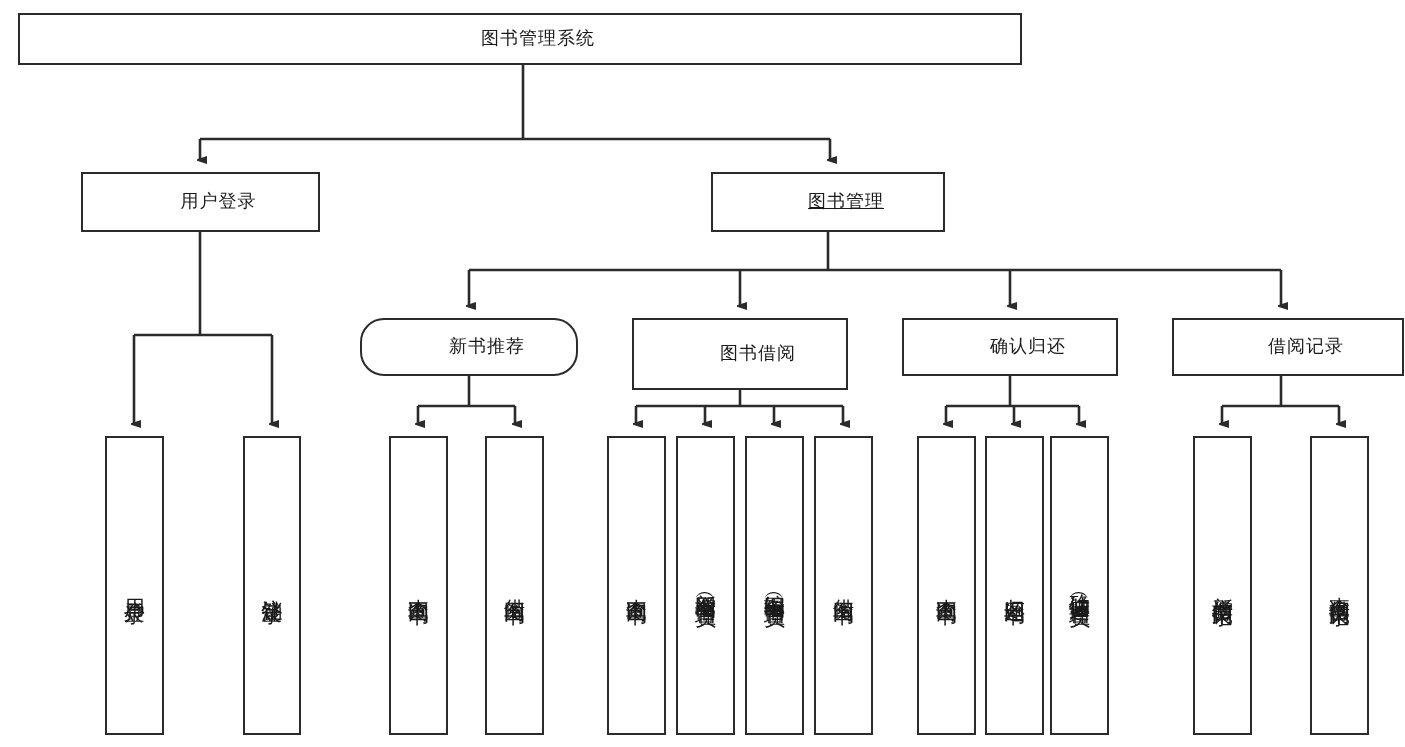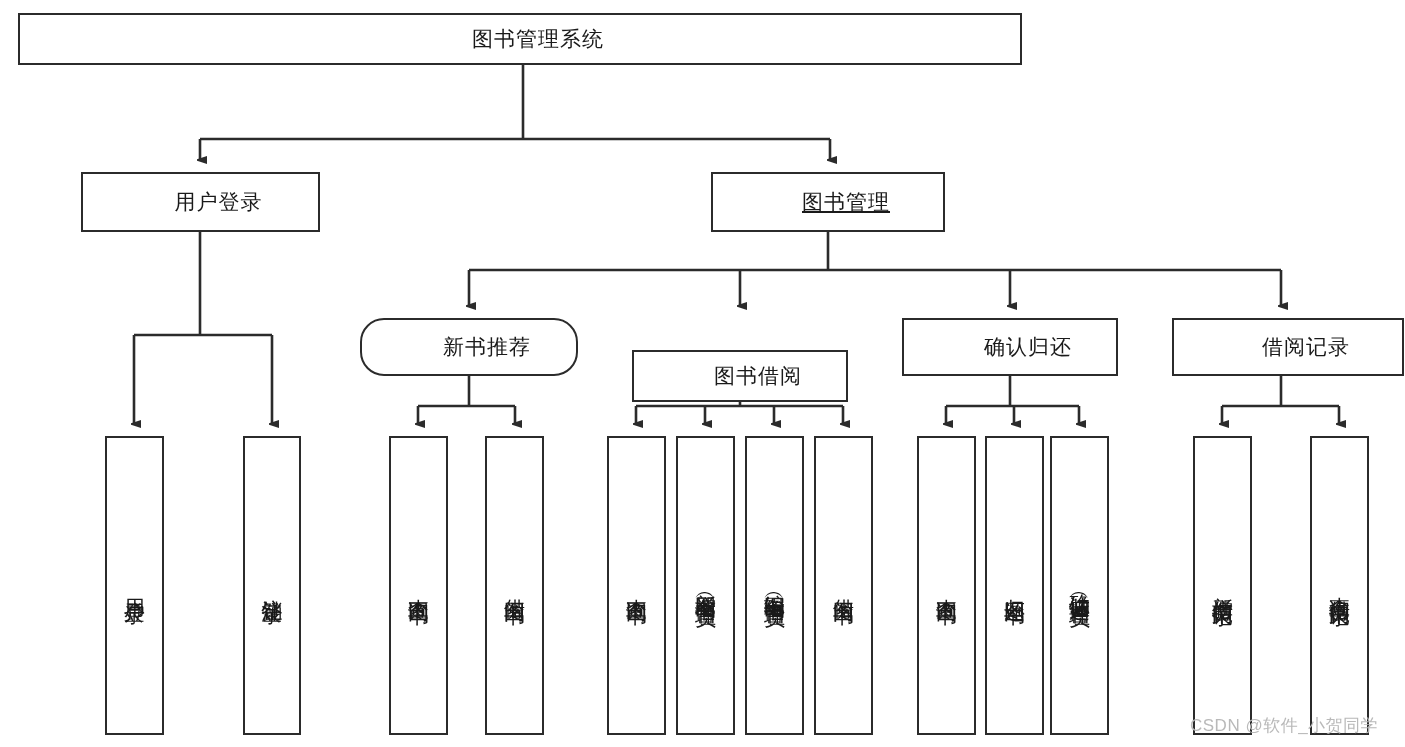--- a/index.html
+++ b/index.html
@@ -21,21 +21,21 @@
     position: absolute;
     box-sizing: border-box;
     border: 2px solid #2b2b2b;
     background: #ffffff;
     display: flex;
     align-items: center;
     justify-content: center;
     color: #1a1a1a;
   }
   .node.horiz {
-    font-size: 21px;
+    font-size: 18px;
     letter-spacing: 1px;
     line-height: 1.2;
     padding-left: 36px;
   }
   .node.vert {
     writing-mode: vertical-rl;
     text-orientation: upright;
     font-size: 21px;
     line-height: 1.15;
     letter-spacing: 2px;
@@ -125,21 +125,21 @@
   <div class="node horiz" style="left:81px; top:172px; width:239px; height:60px;">
     <span>用户登录</span>
   </div>
   <div class="node horiz" style="left:711px; top:172px; width:234px; height:60px;text-decoration:underline;">
     <span>图书管理</span>
   </div>
 
   <div class="node horiz" style="left:360px; top:318px; width:218px; height:58px;border-radius:24px;">
     <span>新书推荐</span>
   </div>
-  <div class="node horiz" style="left:632px; top:318px; width:216px; height:52px;margin-top:32px;">
+  <div class="node horiz" style="left:632px; top:318px; width:216px; height:72px;">
     <span>图书借阅</span>
   </div>
   <div class="node horiz" style="left:902px; top:318px; width:216px; height:58px;">
     <span>确认归还</span>
   </div>
   <div class="node horiz" style="left:1172px; top:318px; width:232px; height:58px;">
     <span>借阅记录</span>
   </div>
 
   <div class="node vert" style="left:105px; top:436px; width:59px; height:299px;">
@@ -179,15 +179,14 @@
     <span class="vtext">确认归还（管理员）</span>
   </div>
 
   <div class="node vert" style="left:1193px; top:436px; width:59px; height:299px;">
     <span class="vtext">新增借阅记录</span>
   </div>
   <div class="node vert" style="left:1310px; top:436px; width:59px; height:299px;">
     <span class="vtext">查询借阅记录</span>
   </div>
 
-  <div class="watermark" style="left:1190px; top:714px;">CSDN @软件_小贺同学</div>
 
 </div>
 
 </body></html>

